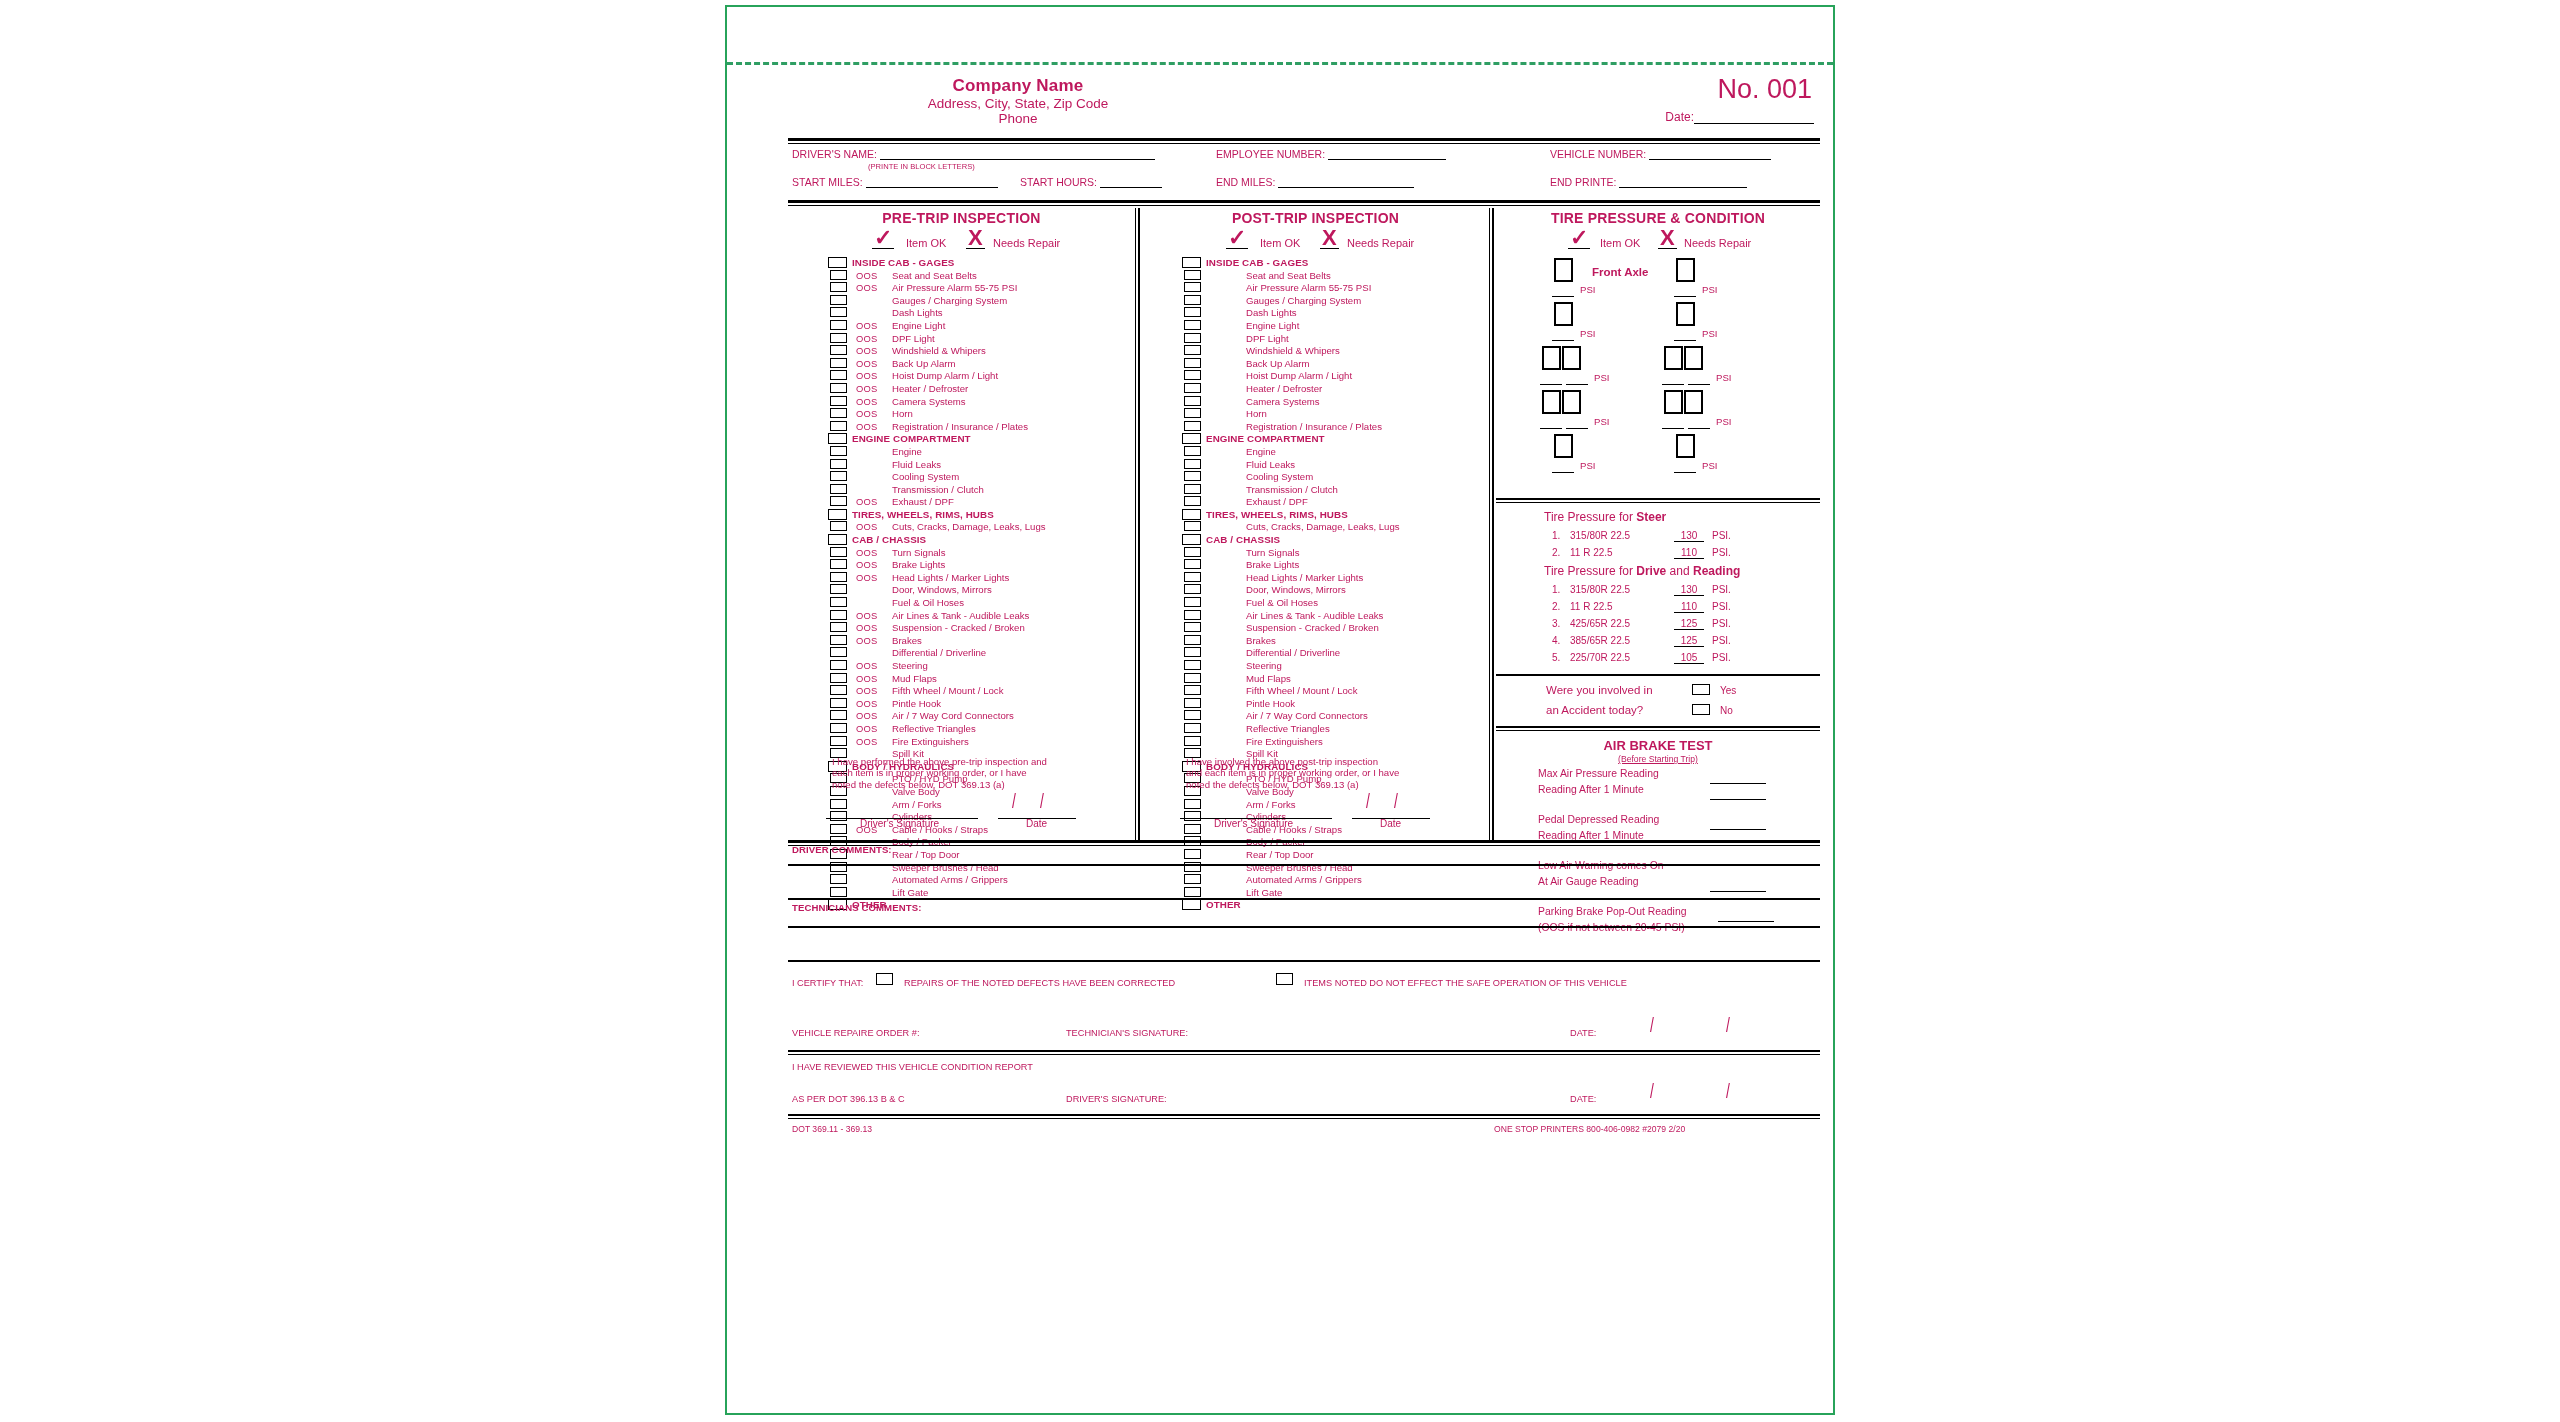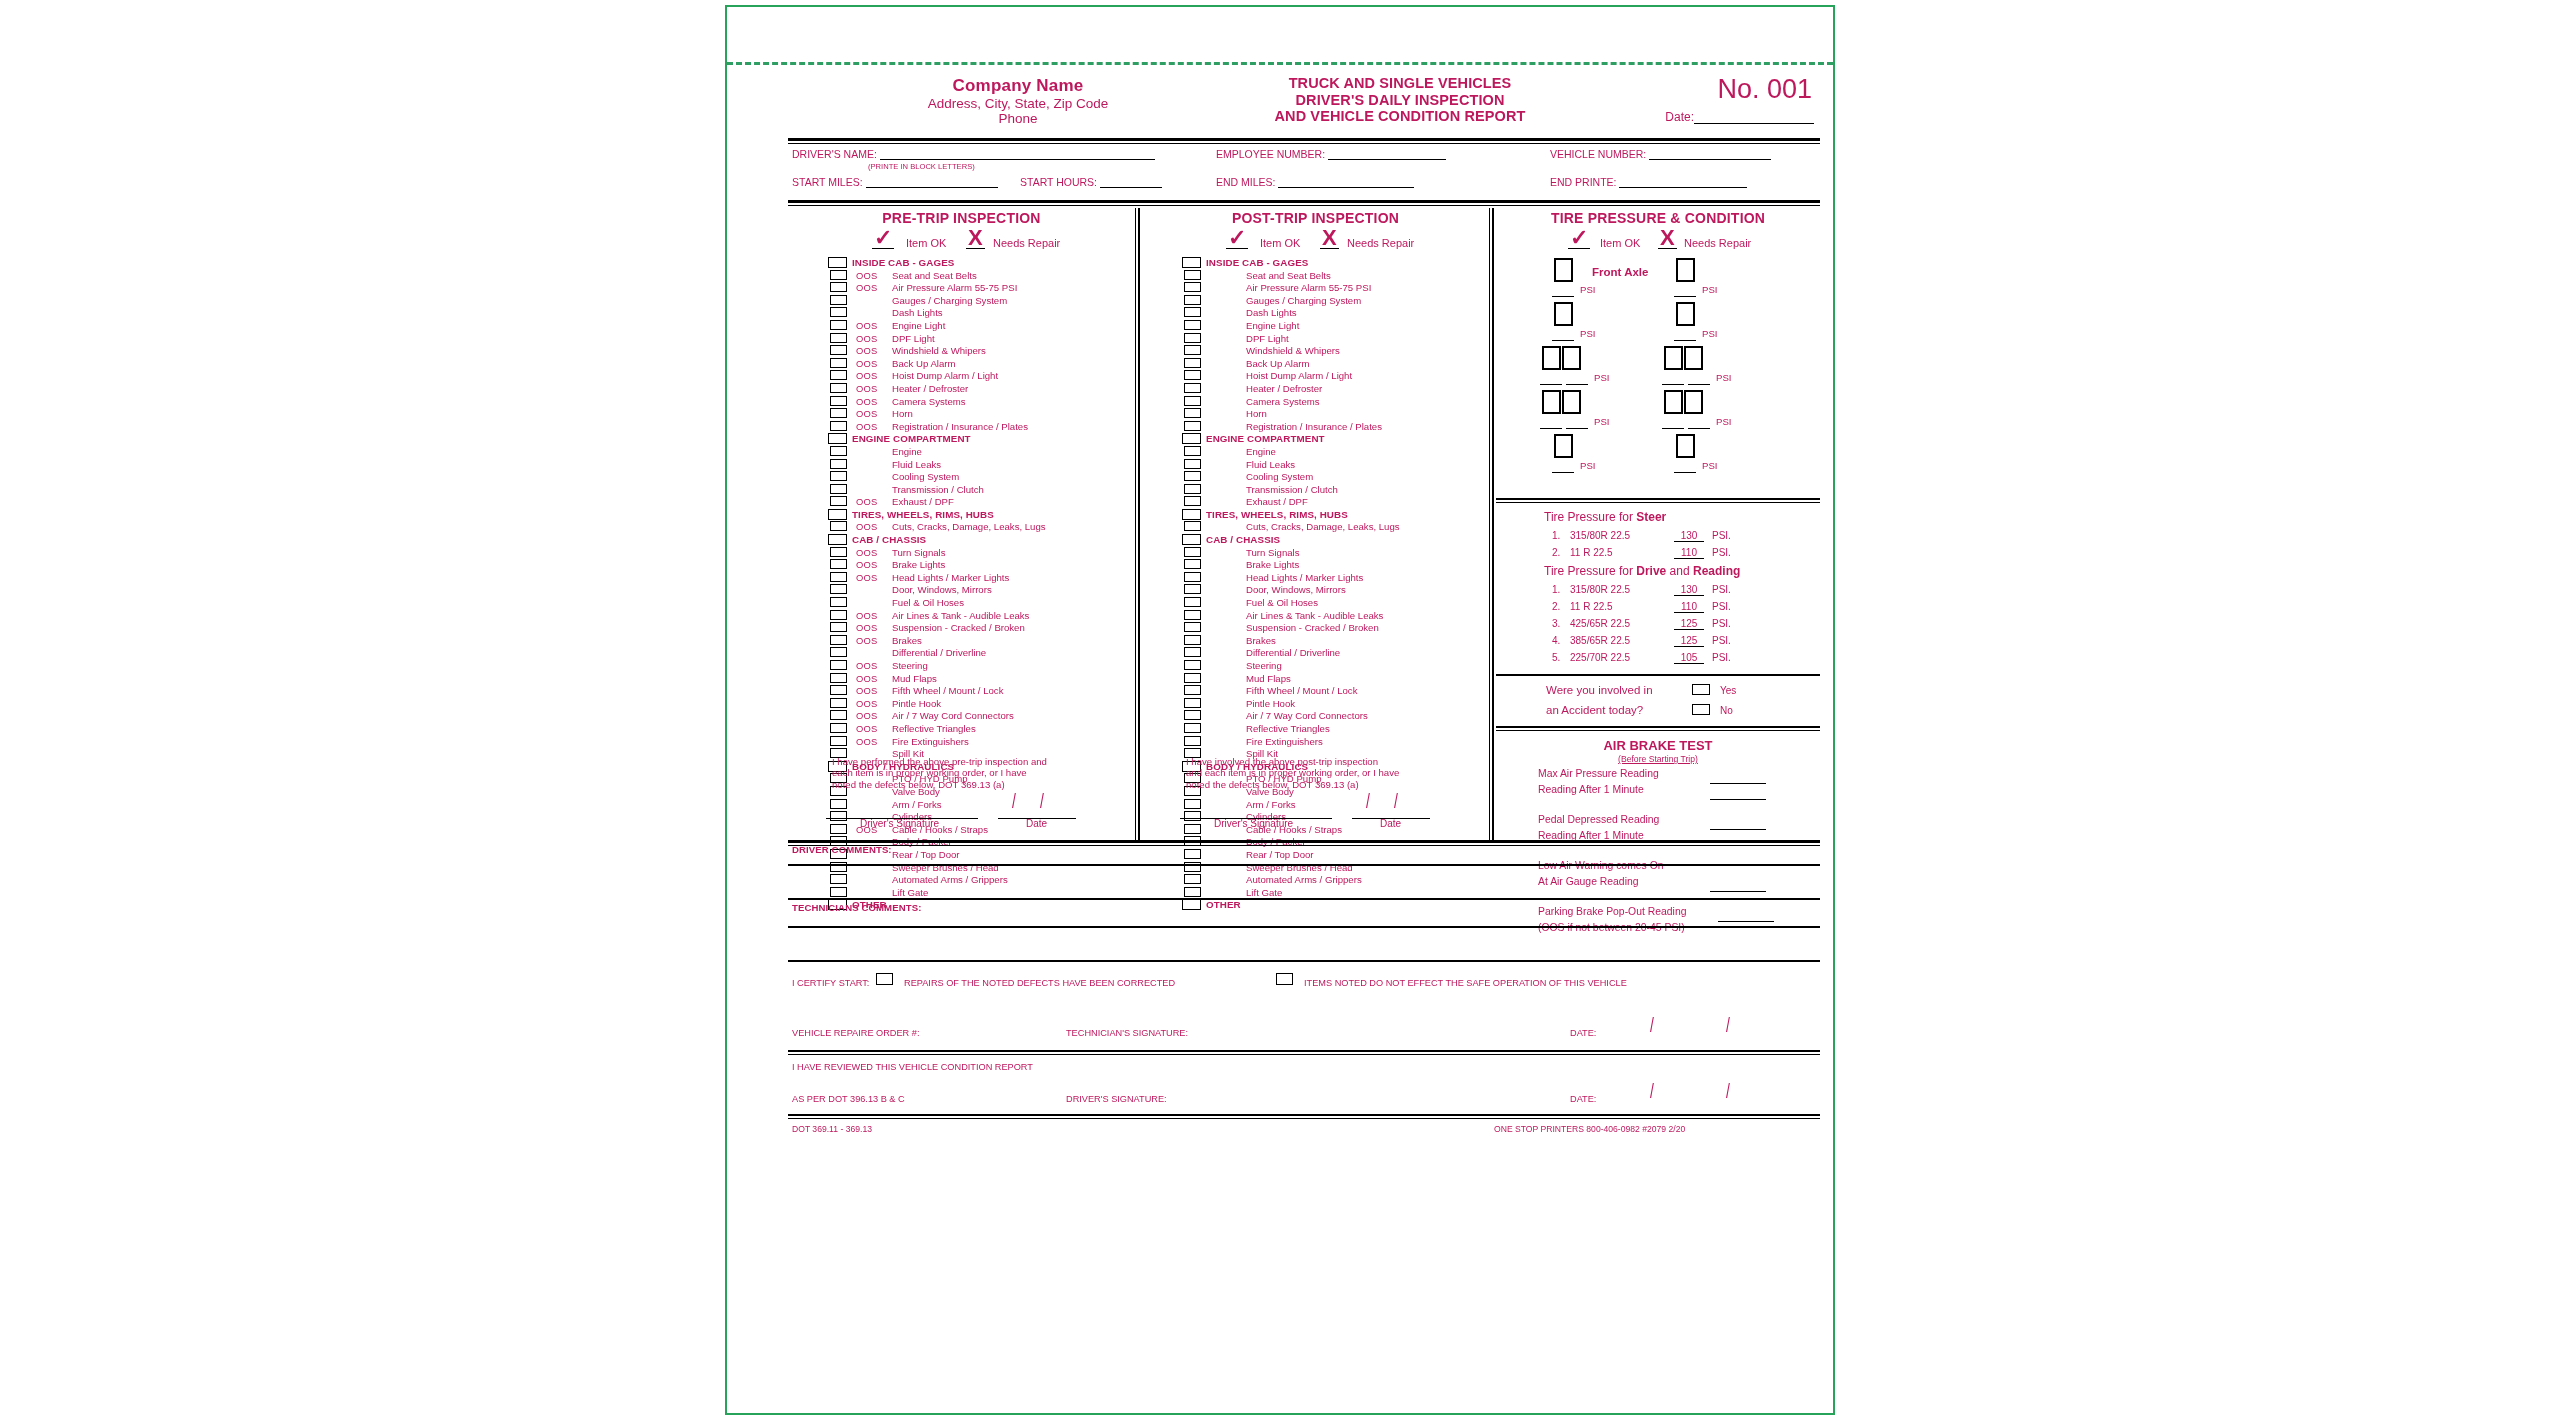--- a/index.html
+++ b/index.html
@@ -106,25 +106,20 @@
 <div id="canvas"></div>
 <div id="tearline"></div>
 
 <div id="form">
 
   <div id="hdr">
     <div id="company">
       <div class="cn">Company Name</div>
       <div class="ln">Address, City, State, Zip Code</div>
       <div class="ln">Phone</div>
-    </div>
-    <div id="title">
-      <div>TRUCK AND SINGLE VEHICLES</div>
-      <div>DRIVER'S DAILY INSPECTION</div>
-      <div>AND VEHICLE CONDITION REPORT</div>
     </div>
     <div id="nobox">
       <div class="no">No. 001</div>
       <div class="dtrow">
         <span>Date:</span><span class="dtline"></span>
       </div>
     </div>
   </div>
   <div class="rule" id="hr1"></div>
   <div class="rule" id="hr1b"></div>
@@ -796,21 +791,21 @@
   <div id="cmt">
     <span class="cmtlbl" style="left:4px;top:2px;">DRIVER COMMENTS:</span>
     <div class="rule" style="left:0;top:22px;width:1032px;height:1.6px;"></div>
     <div class="rule" style="left:0;top:56px;width:1032px;height:1.6px;"></div>
     <span class="cmtlbl" style="left:4px;top:60px;">TECHNICIANS COMMENTS:</span>
     <div class="rule" style="left:0;top:84px;width:1032px;height:1.6px;"></div>
     <div class="rule" style="left:0;top:118px;width:1032px;height:1.6px;"></div>
   </div>
 
   <div id="btm" style="position:absolute;left:0;top:900px;width:1032px;">
-    <span class="btxt" style="left:4px;top:6px;">I CERTIFY START:</span>
+    <span class="btxt" style="left:4px;top:6px;">I CERTIFY THAT:</span>
     <span class="bbox" style="left:88px;top:1px;"></span>
     <span class="btxt" style="left:116px;top:6px;">REPAIRS OF THE NOTED DEFECTS HAVE BEEN CORRECTED</span>
     <span class="bbox" style="left:488px;top:1px;"></span>
     <span class="btxt" style="left:516px;top:6px;">ITEMS NOTED DO NOT EFFECT THE SAFE OPERATION OF THIS VEHICLE</span>
 
     <span class="btxt" style="left:4px;top:56px;">VEHICLE REPAIRE ORDER #:</span>
     <span class="btxt" style="left:278px;top:56px;">TECHNICIAN'S SIGNATURE:</span>
     <span class="btxt" style="left:782px;top:56px;">DATE:</span>
     <span class="slash" style="left:862px;top:44px;">/</span>
     <span class="slash" style="left:938px;top:44px;">/</span>

